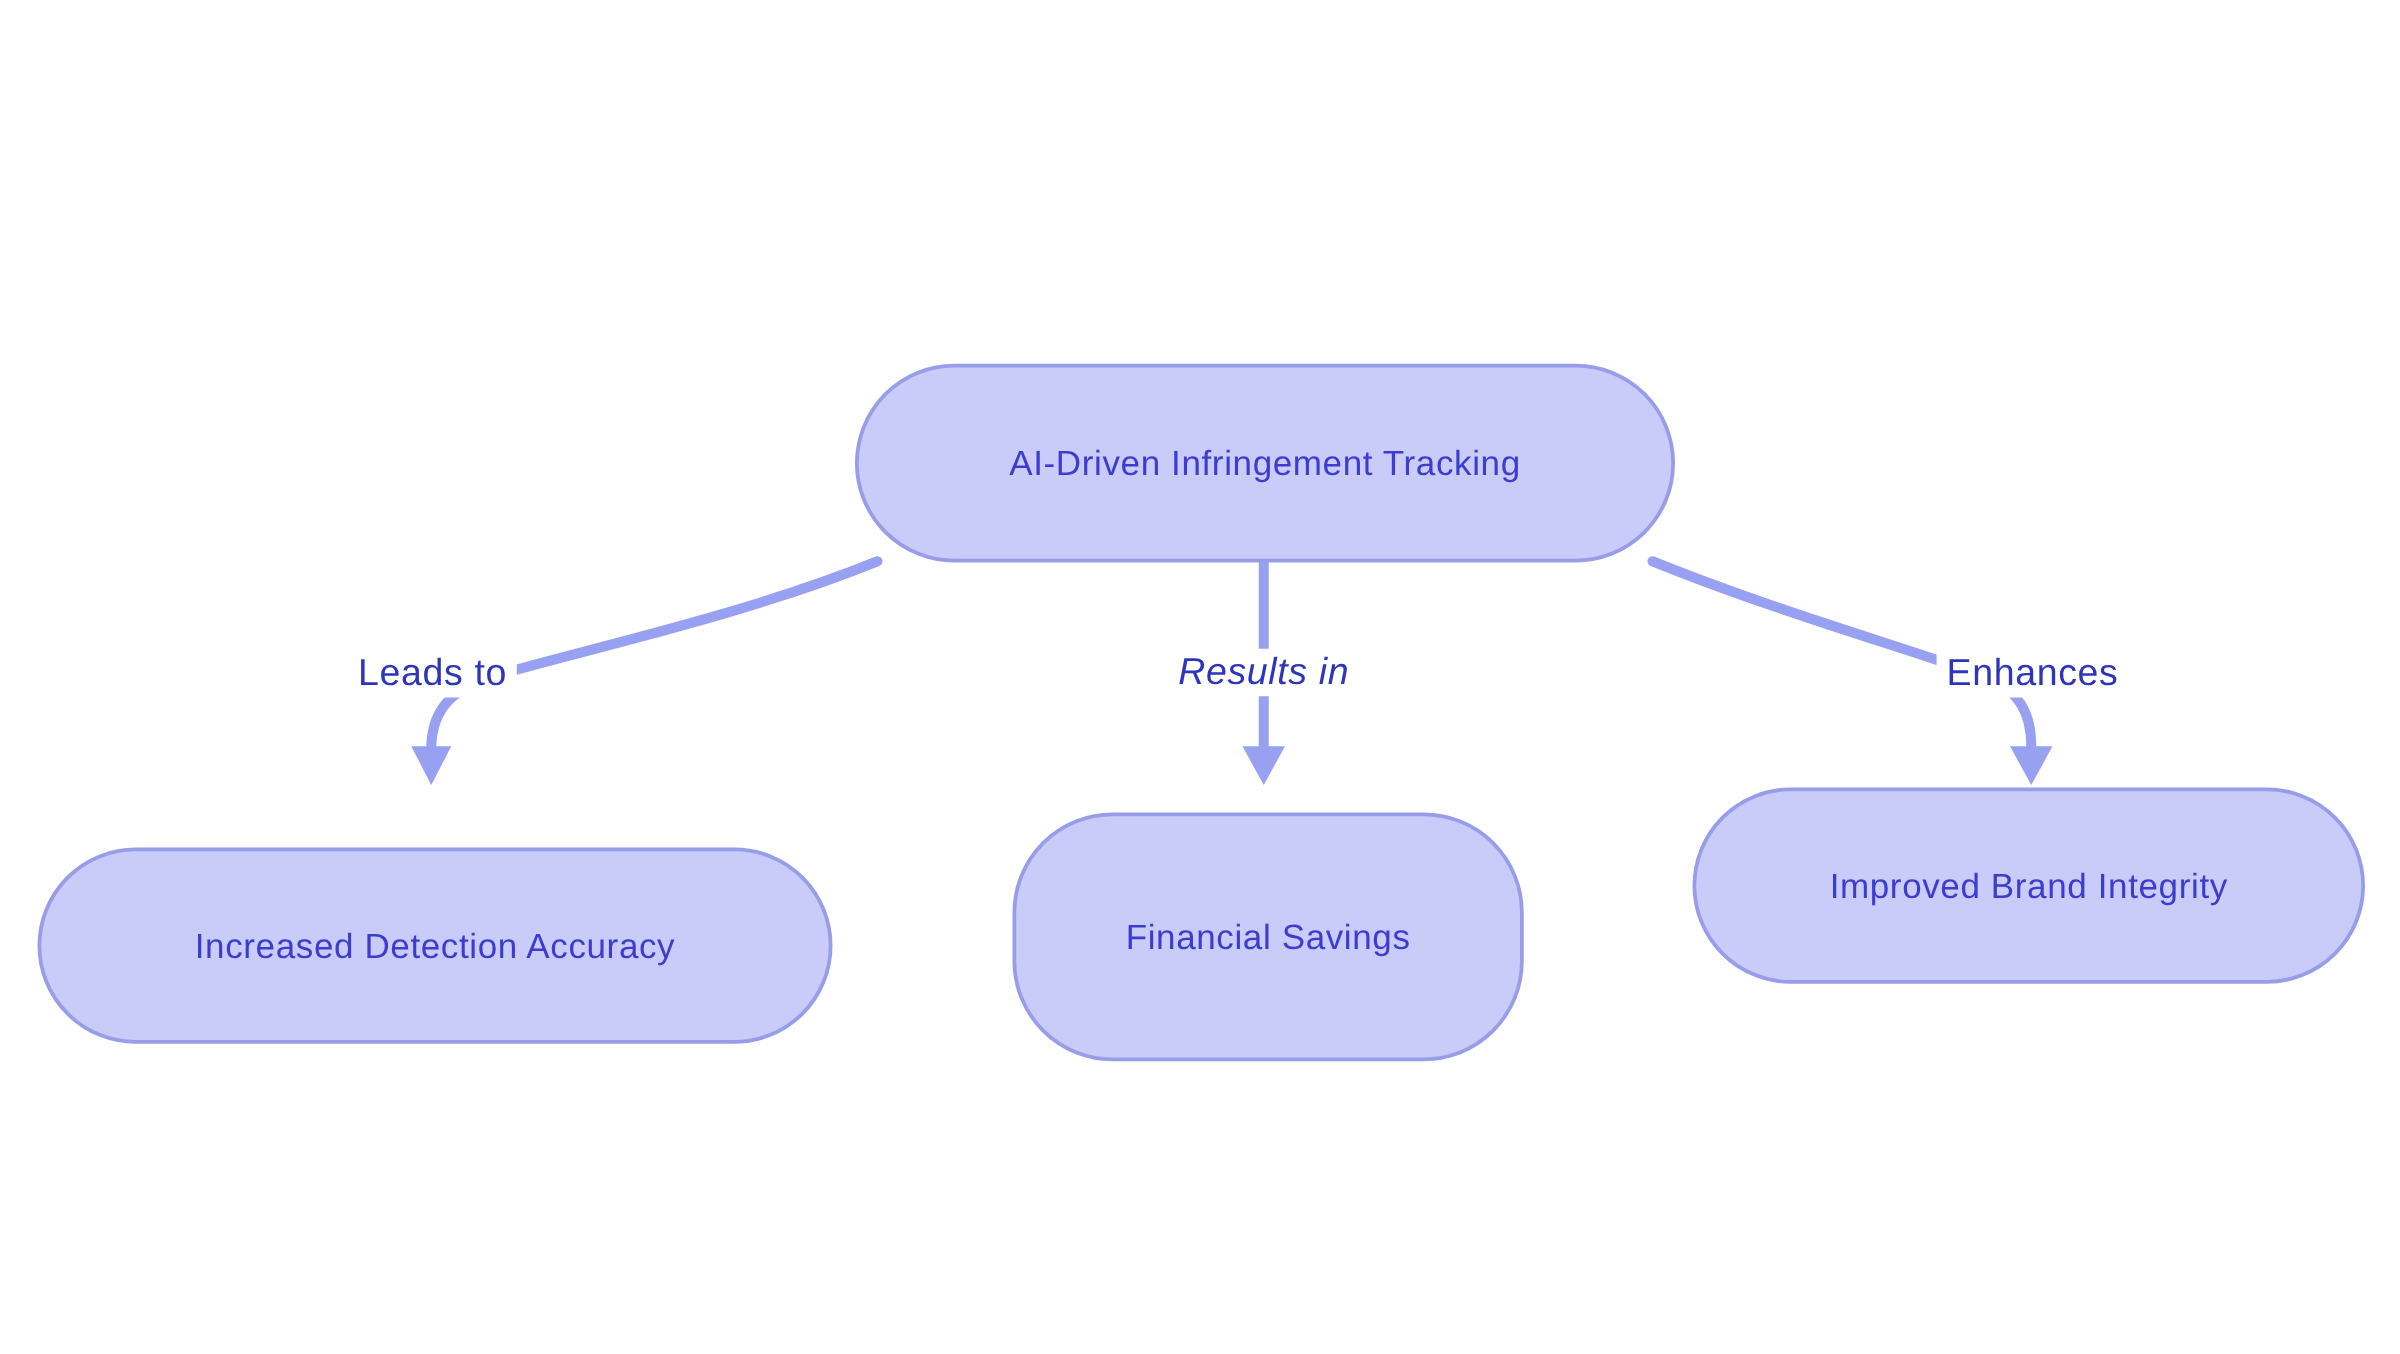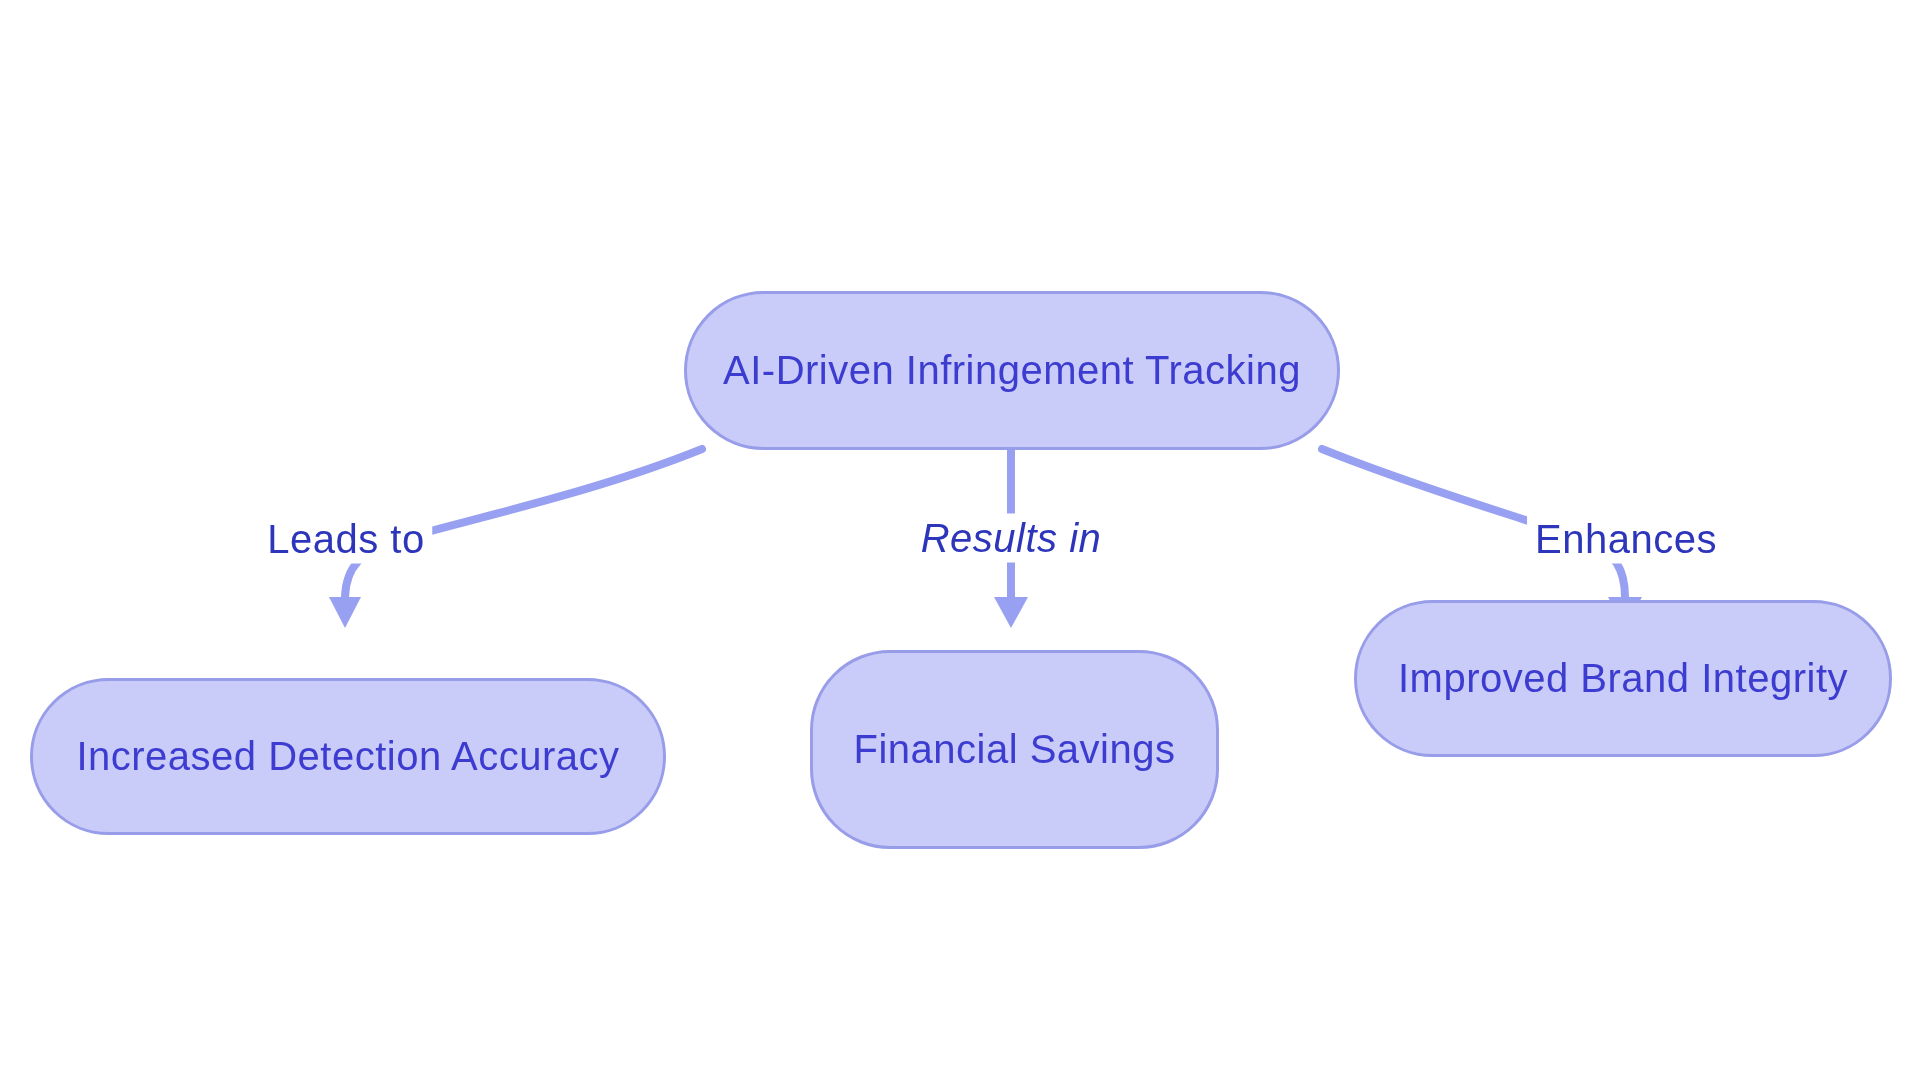--- a/index.html
+++ b/index.html
@@ -44,35 +44,35 @@
   }
   .node {
     position: absolute;
     display: flex;
     align-items: center;
     justify-content: center;
     background: var(--node-fill);
     border: 3px solid var(--node-border);
     border-radius: 80px;
     color: var(--node-text);
-    font-size: 40px;
+    font-size: 28px;
     letter-spacing: 0.5px;
     white-space: nowrap;
     text-align: center;
   }
   .node-root   { left: 684px;  top: 291px; width: 656px; height: 159px; }
   .node-left   { left: 30px;   top: 630px; width: 636px; height: 157px; margin-top: 48px; }
   .node-center { left: 810px;  top: 650px; width: 409px; height: 199px; }
-  .node-right  { left: 1354px; top: 600px; width: 538px; height: 157px; }
+  .node-right  { left: 1354px; top: 630px; width: 538px; height: 157px; }
   .edge-label {
     position: absolute;
     transform: translate(-50%, -50%);
     background: var(--canvas-bg);
     color: var(--edge-label-text);
-    font-size: 40px;
+    font-size: 30px;
     letter-spacing: 0.5px;
     padding: 2px 8px;
     white-space: nowrap;
   }
   .edge-label-left   { left: 346px;  top: 539px; }
   .edge-label-center { left: 1011px; top: 538px; font-style: italic; }
   .edge-label-right  { left: 1626px; top: 539px; }
 </style>
 </head>
 <body>

